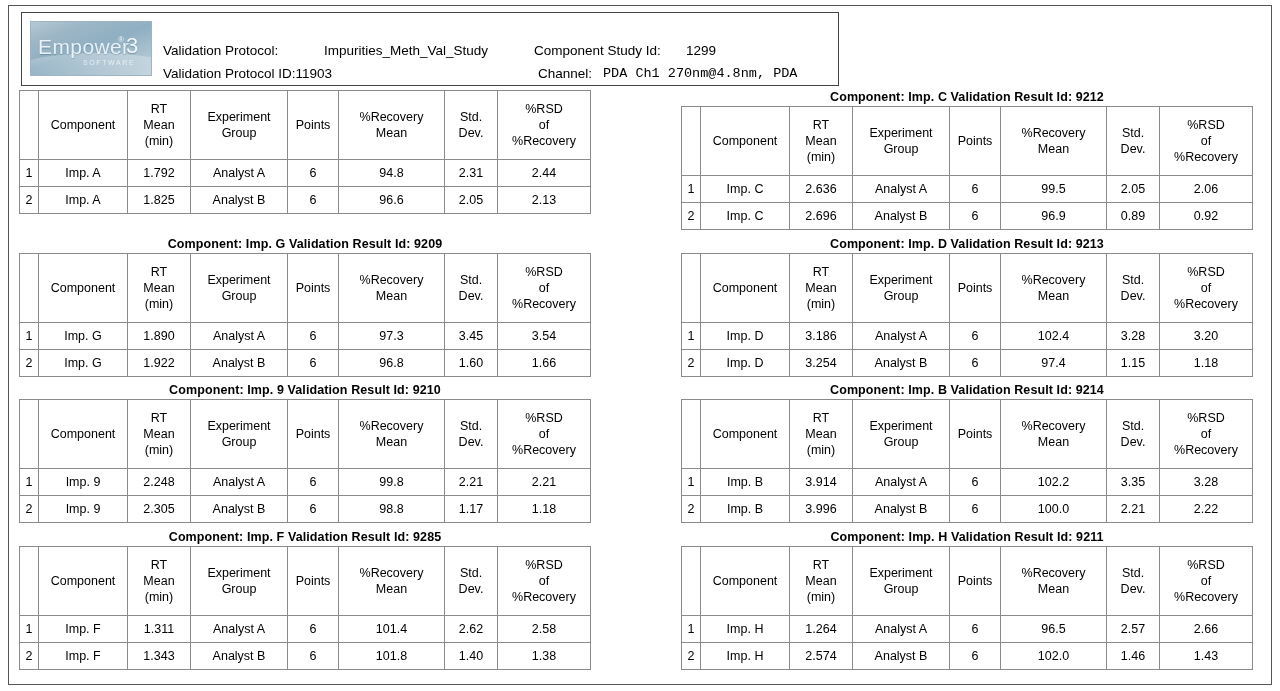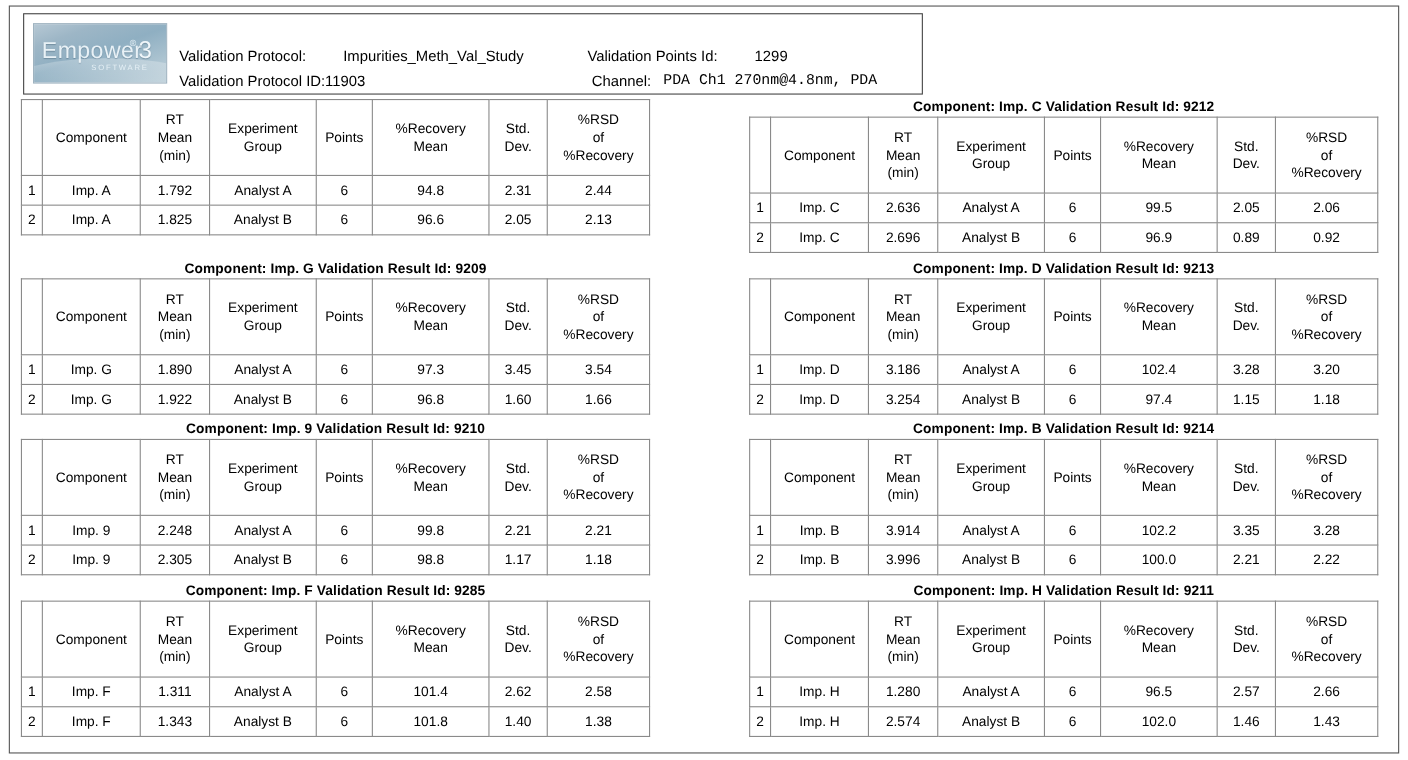--- a/index.html
+++ b/index.html
@@ -99,21 +99,21 @@
   #hdr-title {
     position: absolute;
     left: 140px;
     top: 6px;
     font-size: 17px;
     font-weight: bold;
     white-space: nowrap;
   }
   .hdr-line { position: absolute; font-size: 13.5px; white-space: nowrap; }
   #hdr-proto-label  { left: 141px; top: 30px; }
-  #hdr-proto-value  { left: 290px; top: 30px; }
+  #hdr-proto-value  { left: 302px; top: 30px; }
   #hdr-study-label  { left: 512px; top: 30px; }
   #hdr-study-value  { left: 664px; top: 30px; }
   #hdr-protoid      { left: 141px; top: 53px; }
   #hdr-channel-label{ left: 516px; top: 53px; }
   #hdr-channel-value{ left: 581px; top: 53px; font-family: Liberation Mono, monospace; }
 
   
   .block { position: absolute; }
   .block-title {
     text-align: center;
@@ -159,21 +159,21 @@
       <span id="logo-word">Empower</span>
       <span id="logo-tm">®</span>
       <span id="logo-three">3</span>
       <span id="logo-sub">SOFTWARE</span>
     </div>
 
 
     <div class="hdr-line" id="hdr-proto-label">Validation Protocol:</div>
     <div class="hdr-line" id="hdr-proto-value">Impurities_Meth_Val_Study</div>
 
-    <div class="hdr-line" id="hdr-study-label">Validation Points Id:</div>
+    <div class="hdr-line" id="hdr-study-label">Component Study Id:</div>
     <div class="hdr-line" id="hdr-study-value">1299</div>
 
     <div class="hdr-line" id="hdr-protoid">Validation Protocol ID:11903</div>
 
     <div class="hdr-line" id="hdr-channel-label">Channel:</div>
     <div class="hdr-line" id="hdr-channel-value">PDA Ch1 270nm@4.8nm, PDA</div>
   </div>
 
   <div id="blocks">
       <div class="block" style="left: 10px; top: 84px;">
@@ -644,21 +644,21 @@
                 <div>%RSD</div>
                 <div>of</div>
                 <div>%Recovery</div>
               </th>
             </tr>
           </thead>
           <tbody>
             <tr>
               <td class="idx">1</td>
               <td class="c-comp">Imp. H</td>
-              <td class="c-rt">1.280</td>
+              <td class="c-rt">1.264</td>
               <td class="c-exp">Analyst A</td>
               <td class="c-pts">6</td>
               <td class="c-rec">96.5</td>
               <td class="c-std">2.57</td>
               <td class="c-rsd">2.66</td>
             </tr>
             <tr>
               <td class="idx">2</td>
               <td class="c-comp">Imp. H</td>
               <td class="c-rt">2.574</td>

